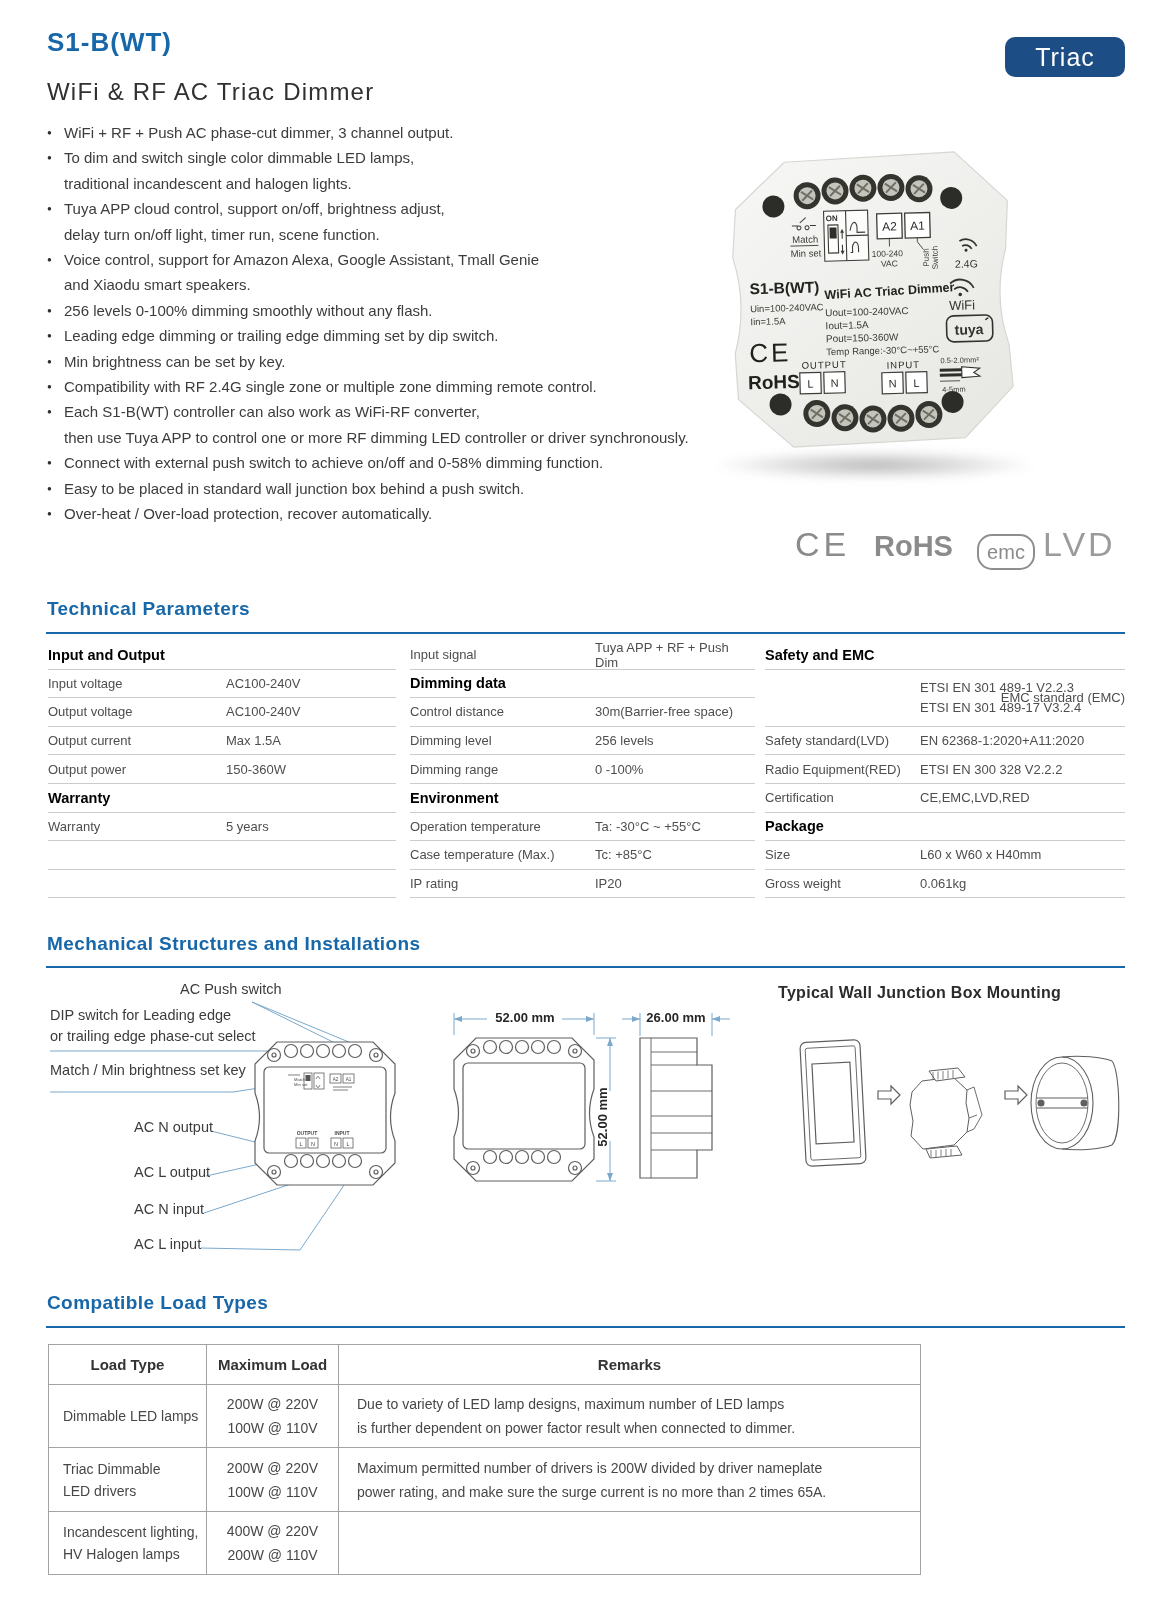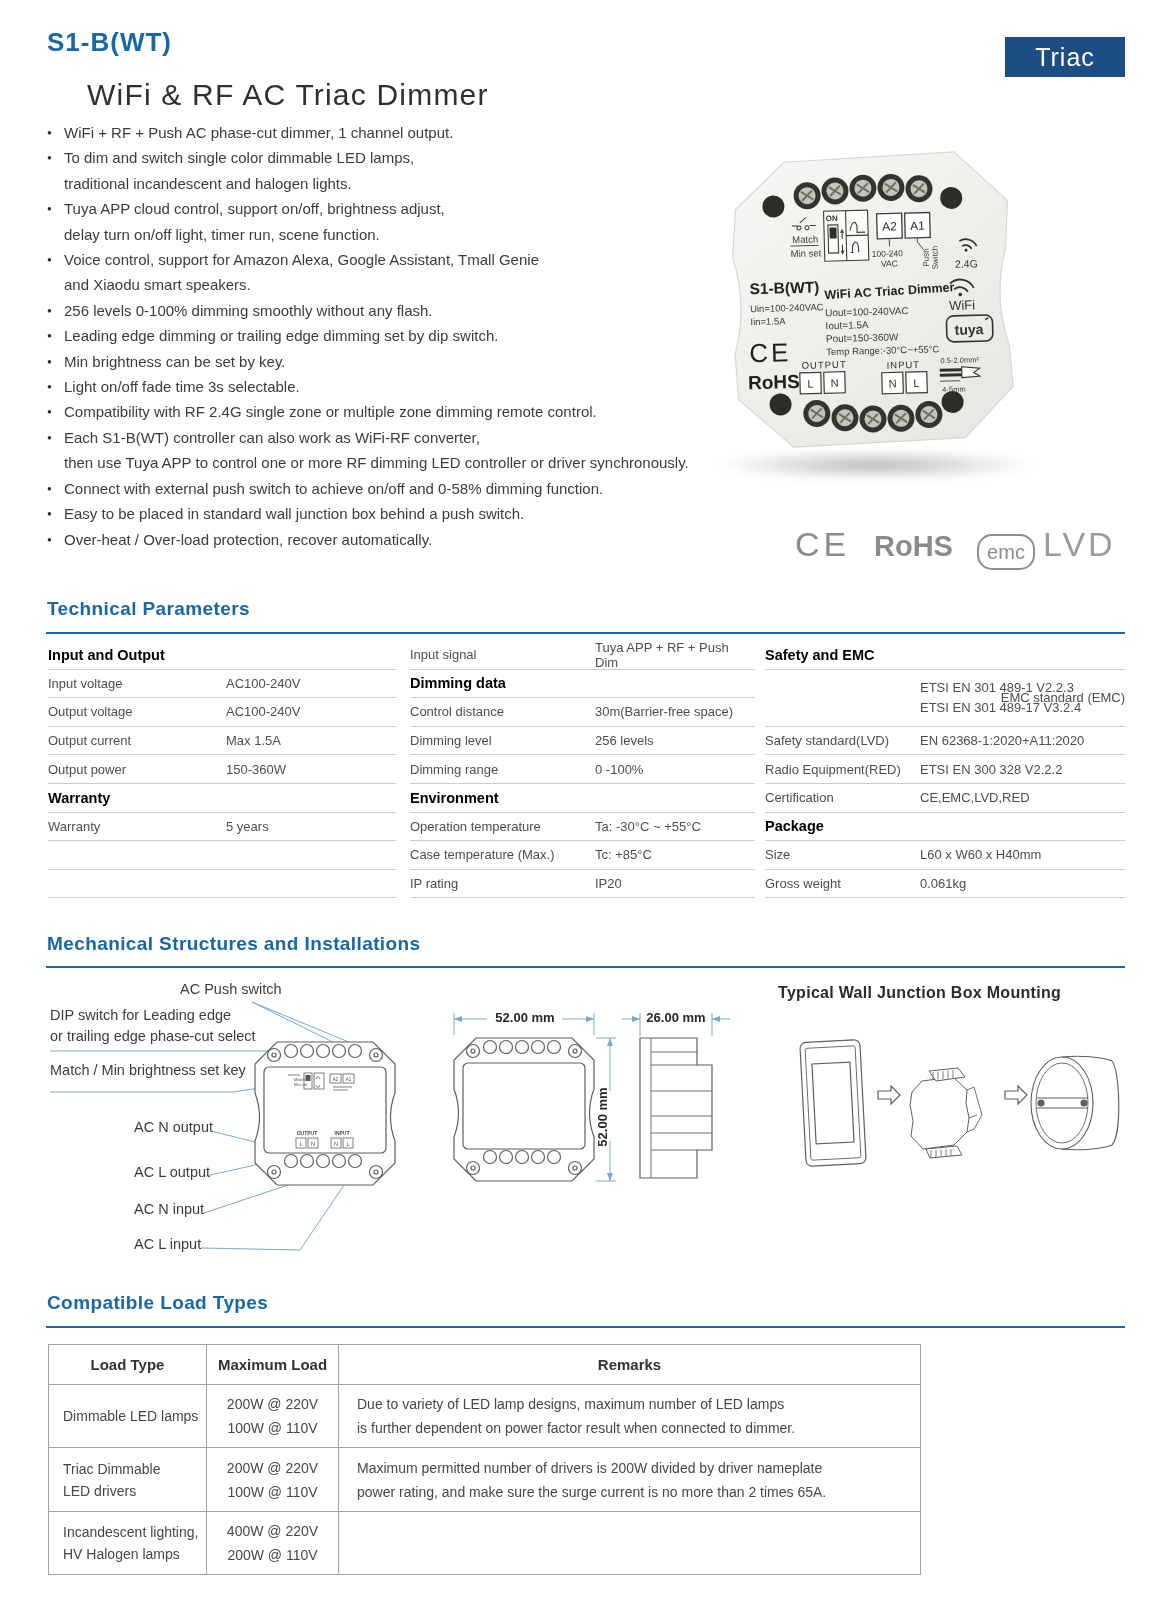--- a/index.html
+++ b/index.html
@@ -1,23 +1,23 @@
 <!DOCTYPE html>
 <html><head>
 <meta charset="utf-8">
 <style>
   html,body{margin:0;padding:0;background:#fff;}
   #page{position:relative;width:1170px;height:1597px;background:#fff;overflow:hidden;
         font-family:"Liberation Sans",sans-serif;color:#3f3f3f;}
   .abs{position:absolute;}
   
   #title{left:47px;top:27px;font-size:26px;color:#1767a9;font-weight:600;letter-spacing:1px;}
-  #subtitle{left:47px;top:78px;font-size:30px;color:#303030;font-weight:400;letter-spacing:1.2px;margin-left:40px;}
+  #subtitle{left:47px;top:78px;font-size:24px;color:#303030;font-weight:400;letter-spacing:1.2px;}
   #badge{left:1005px;top:37px;width:120px;height:40px;background:#1d4d85;color:#fff;
-         display:flex;align-items:center;justify-content:center;font-size:25px;letter-spacing:1px;}
+         display:flex;align-items:center;justify-content:center;font-size:25px;letter-spacing:1px;border-radius:10px;}
   #features{left:47px;top:120px;width:700px;margin:0;padding:0;font-size:15px;line-height:25.4px;color:#3c3c3c;}
   #features li{list-style:none;position:relative;padding-left:17px;white-space:pre-line;}
   #features li::before{content:"●";position:absolute;left:0;top:0;font-size:8px;line-height:25.4px;color:#2e2e2e;}
   
   #photo{left:698px;top:140px;width:348px;height:345px;}
   #photo-shadow{left:712px;top:450px;width:326px;height:30px;border-radius:50%;
      background:radial-gradient(ellipse at center, rgba(70,70,70,.38) 0%, rgba(255,255,255,0) 70%);filter:blur(4px);}
   svg{font-family:"Liberation Sans",sans-serif;}
   
   .certgray{color:#8b8b8b;}
@@ -78,31 +78,30 @@
 </style>
 </head>
 <body>
 
 <div id="page">
 
   <div class="abs" id="title">S1-B(WT)</div>
   <div class="abs" id="badge">Triac</div>
   <div class="abs" id="subtitle">WiFi &amp; RF AC Triac Dimmer</div>
   <ul class="abs" id="features">
-    <li>WiFi + RF + Push AC phase-cut dimmer, 1 channel output.</li>
+    <li>WiFi + RF + Push AC phase-cut dimmer, 3 channel output.</li>
     <li>To dim and switch single color dimmable LED lamps,
 traditional incandescent and halogen lights.</li>
     <li>Tuya APP cloud control, support on/off, brightness adjust,
 delay turn on/off light, timer run, scene function.</li>
     <li>Voice control, support for Amazon Alexa, Google Assistant, Tmall Genie
 and Xiaodu smart speakers.</li>
     <li>256 levels 0-100% dimming smoothly without any flash.</li>
     <li>Leading edge dimming or trailing edge dimming set by dip switch.</li>
     <li>Min brightness can be set by key.</li>
-    <li>Light on/off fade time 3s selectable.</li>
     <li>Compatibility with RF 2.4G single zone or multiple zone dimming remote control.</li>
     <li>Each S1-B(WT) controller can also work as WiFi-RF converter,
 then use Tuya APP to control one or more RF dimming LED controller or driver synchronously.</li>
     <li>Connect with external push switch to achieve on/off and 0-58% dimming function.</li>
     <li>Easy to be placed in standard wall junction box behind a push switch.</li>
     <li>Over-heat / Over-load protection, recover automatically.</li>
   </ul>
 
   <div class="abs" id="photo-shadow"></div>
   <div class="abs" id="photo">

